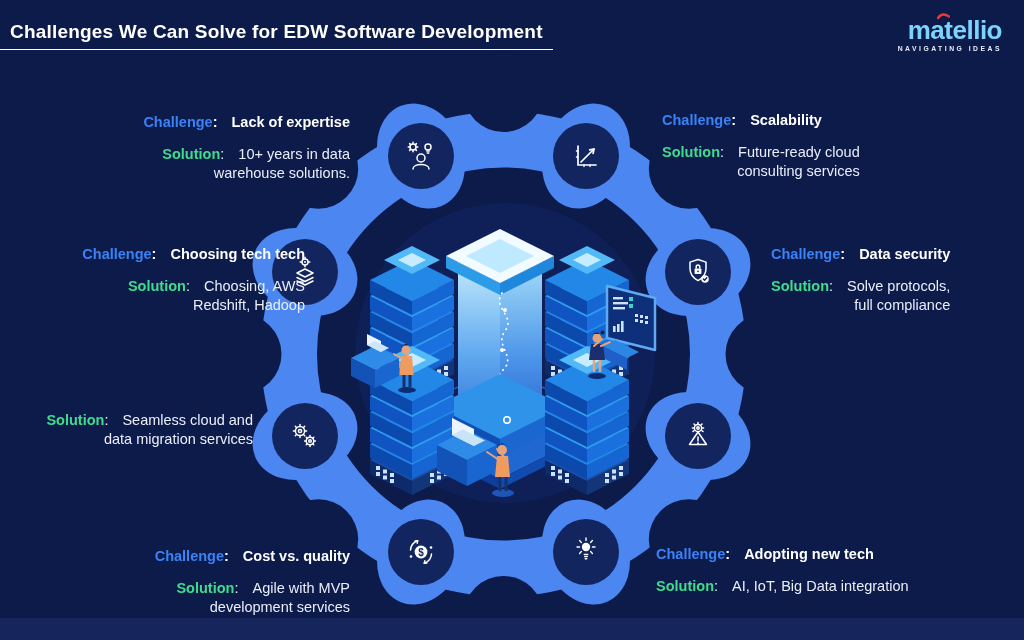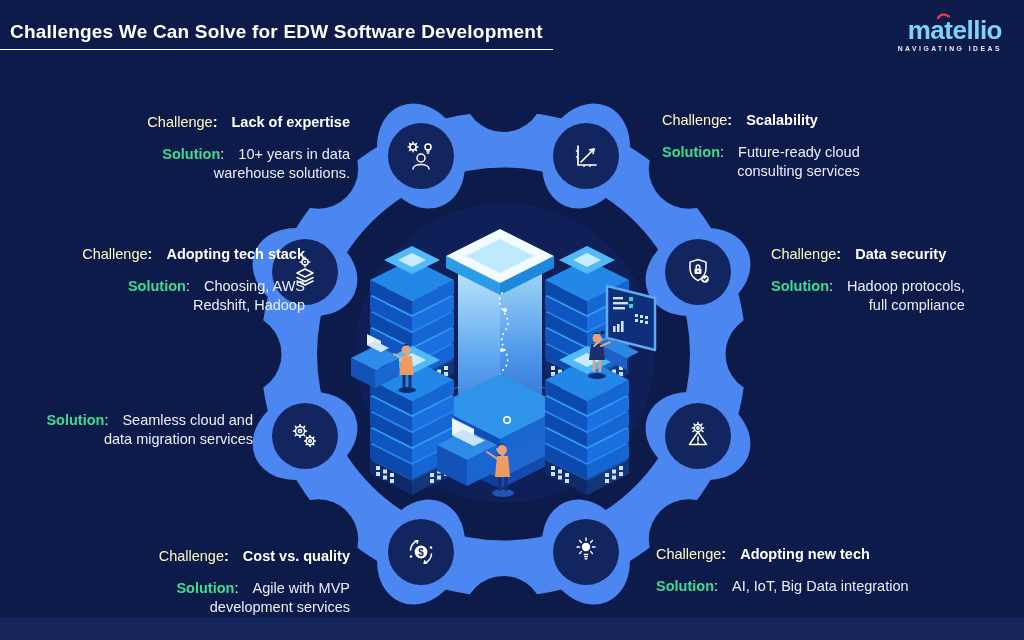--- a/index.html
+++ b/index.html
@@ -26,21 +26,21 @@
   .node{
     position:absolute;width:66px;height:66px;border-radius:50%;
     background:#13255E;display:flex;align-items:center;justify-content:center;z-index:4;
   }
   .node svg{display:block;}
   .illustration{position:absolute;left:345px;top:198px;z-index:3;}
   
   .cs-block{position:absolute;font-size:14.5px;line-height:19px;z-index:6;white-space:nowrap;}
   .cs-block.align-right{text-align:right;}
   .chal-line{font-weight:700;color:#fff;margin-bottom:13px;}
-  .c-label{color:#fef9c3;font-weight:400;}
+  .c-label{color:#3b82f6;font-weight:700;}
   .s-label{color:#3FDC8C;font-weight:700;}
   .c-text,.s-text{margin-left:14px;}
   .sol-line{color:#E9EEF9;font-weight:400;}
   .s-line2{color:#E9EEF9;text-align:right;}
 </style>
 </head>
 <body>
 
 <div class="title-wrap">
   <div class="page-title">Challenges We Can Solve for EDW Software Development</div>
@@ -351,29 +351,29 @@
 </div>
 
 <div class="cs-block" style="left:662px;top:111px">
   <div class="chal-line"><span class="c-label">Challenge</span><span>:</span><span class="c-text">Scalability</span></div>
   <div class="sol-line"><span class="s-label">Solution</span><span>:</span><span class="s-text">Future-ready cloud</span>
     <div class="s-line2">consulting services</div>
   </div>
 </div>
 
 <div class="cs-block align-right" style="right:719px;top:245px">
-  <div class="chal-line"><span class="c-label">Challenge</span><span>:</span><span class="c-text">Adopting tech stack</span></div>
+  <div class="chal-line"><span class="c-label">Challenge</span><span>:</span><span class="c-text">Choosing tech tech</span></div>
   <div class="sol-line"><span class="s-label">Solution</span><span>:</span><span class="s-text">Choosing, AWS</span>
     <div class="s-line2">Redshift, Hadoop</div>
   </div>
 </div>
 
 <div class="cs-block" style="left:771px;top:245px">
   <div class="chal-line"><span class="c-label">Challenge</span><span>:</span><span class="c-text">Data security</span></div>
-  <div class="sol-line"><span class="s-label">Solution</span><span>:</span><span class="s-text">Hadoop protocols,</span>
+  <div class="sol-line"><span class="s-label">Solution</span><span>:</span><span class="s-text">Solve protocols,</span>
     <div class="s-line2">full compliance</div>
   </div>
 </div>
 
 <div class="cs-block align-right" style="right:771px;top:411px">
   <div class="sol-line"><span class="s-label">Solution</span><span>:</span><span class="s-text">Seamless cloud and</span>
     <div class="s-line2">data migration services</div>
   </div>
 </div>
 

